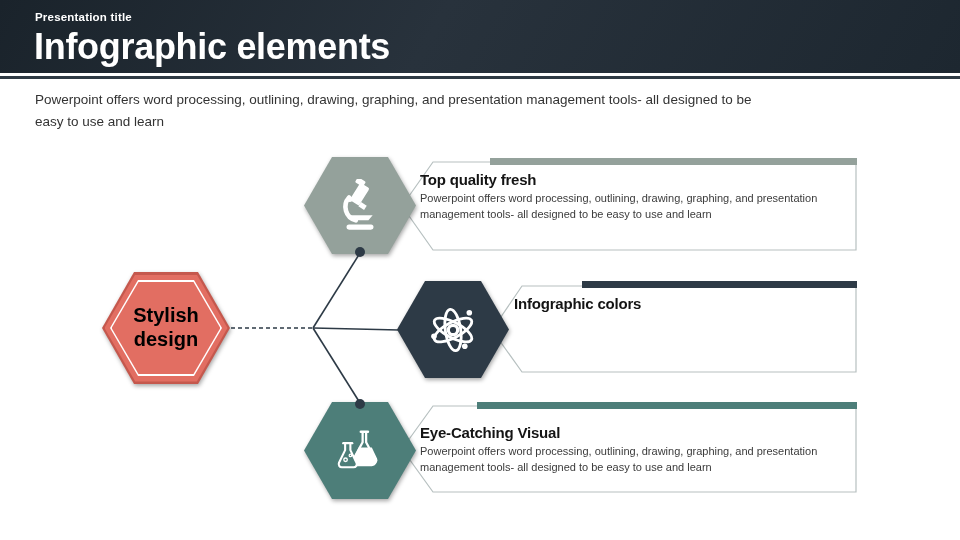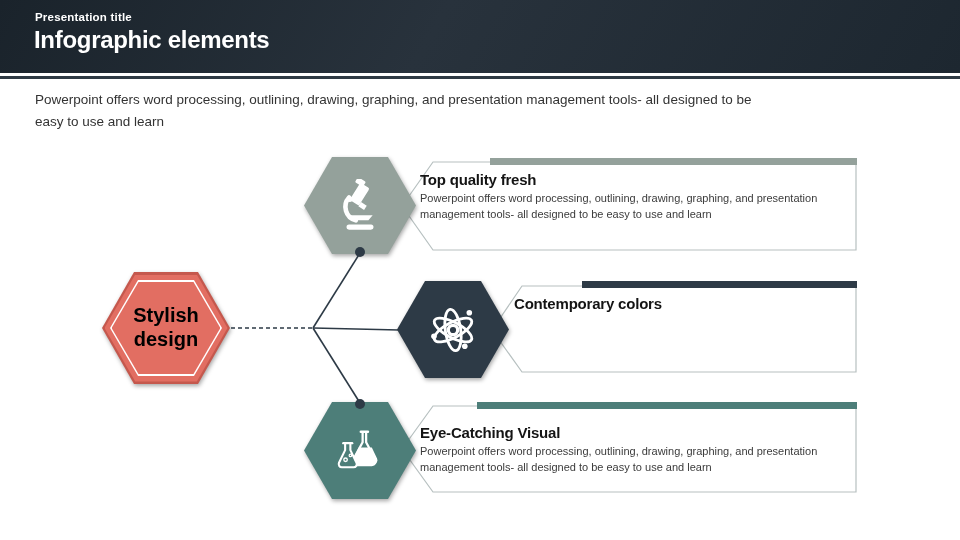--- a/index.html
+++ b/index.html
@@ -3,21 +3,21 @@
 <meta charset="utf-8">
 <style>
   html,body{margin:0;padding:0;background:#fff;}
   .slide{position:relative;width:960px;height:540px;background:#fff;overflow:hidden;
          font-family:"Liberation Sans", sans-serif;}
 
   
   .hdr{position:absolute;left:0;top:0;width:960px;height:73px;
        background:linear-gradient(120deg,#1a232b 0%,#28323c 45%,#1d2730 100%);}
   .hdr-kicker{position:absolute;left:35px;top:11px;color:#fff;font-size:11.5px;font-weight:700;letter-spacing:.2px;}
-  .hdr-title{position:absolute;left:34px;top:26px;color:#fff;font-size:24px;font-weight:700;letter-spacing:-.3px;}
+  .hdr-title{position:absolute;left:34px;top:26px;color:#fff;font-size:36px;font-weight:700;letter-spacing:-.3px;}
   .hdr-rule{position:absolute;left:0;top:76px;width:960px;height:3px;}
 
   
   .intro{position:absolute;left:35px;top:89px;width:726px;font-size:13.5px;line-height:1.62;color:#333;}
 
   
   .hexwrap{position:absolute;filter:drop-shadow(1px 2px 2px rgba(0,0,0,.35));}
   .hex{clip-path:polygon(0 50%,25% 0,75% 0,100% 50%,75% 100%,25% 100%);position:absolute;}
   .hex-icon{display:flex;align-items:center;justify-content:center;}
 
@@ -58,21 +58,21 @@
       <p class="ibox-body">Powerpoint offers word processing, outlining, drawing, graphing, and presentation management tools- all designed to be easy to use and learn</p>
     </div>
   </div>
 
   <div class="ibox z1" style="left:486px;top:278px;width:374px;height:100px;">
     <svg width="374" height="100">
       <path d="M6 52 L36 8 L370 8 L370 94 L36 94 Z" stroke-width="1.2" fill="#ffffff" stroke="#b7c0c0"></path>
       <rect x="96" y="3" width="275" height="7" fill="#2d3a46"></rect>
     </svg>
     <div class="ibox-text" style="left:28px;top:17px;width:332px;">
-      <h3 class="ibox-title">Contemporary colors</h3>
+      <h3 class="ibox-title">Infographic colors</h3>
     </div>
   </div>
 
   <div class="ibox z1" style="left:396px;top:396px;width:464px;height:102px;">
     <svg width="464" height="102">
       <path d="M6 53 L37 10 L460 10 L460 96 L37 96 Z" stroke-width="1.2" fill="#ffffff" stroke="#b7c0c0"></path>
       <rect x="81" y="6" width="380" height="7" fill="#4d7e79"></rect>
     </svg>
     <div class="ibox-text" style="left:24px;top:28px;width:408px;">
       <h3 class="ibox-title">Eye-Catching Visual</h3>

